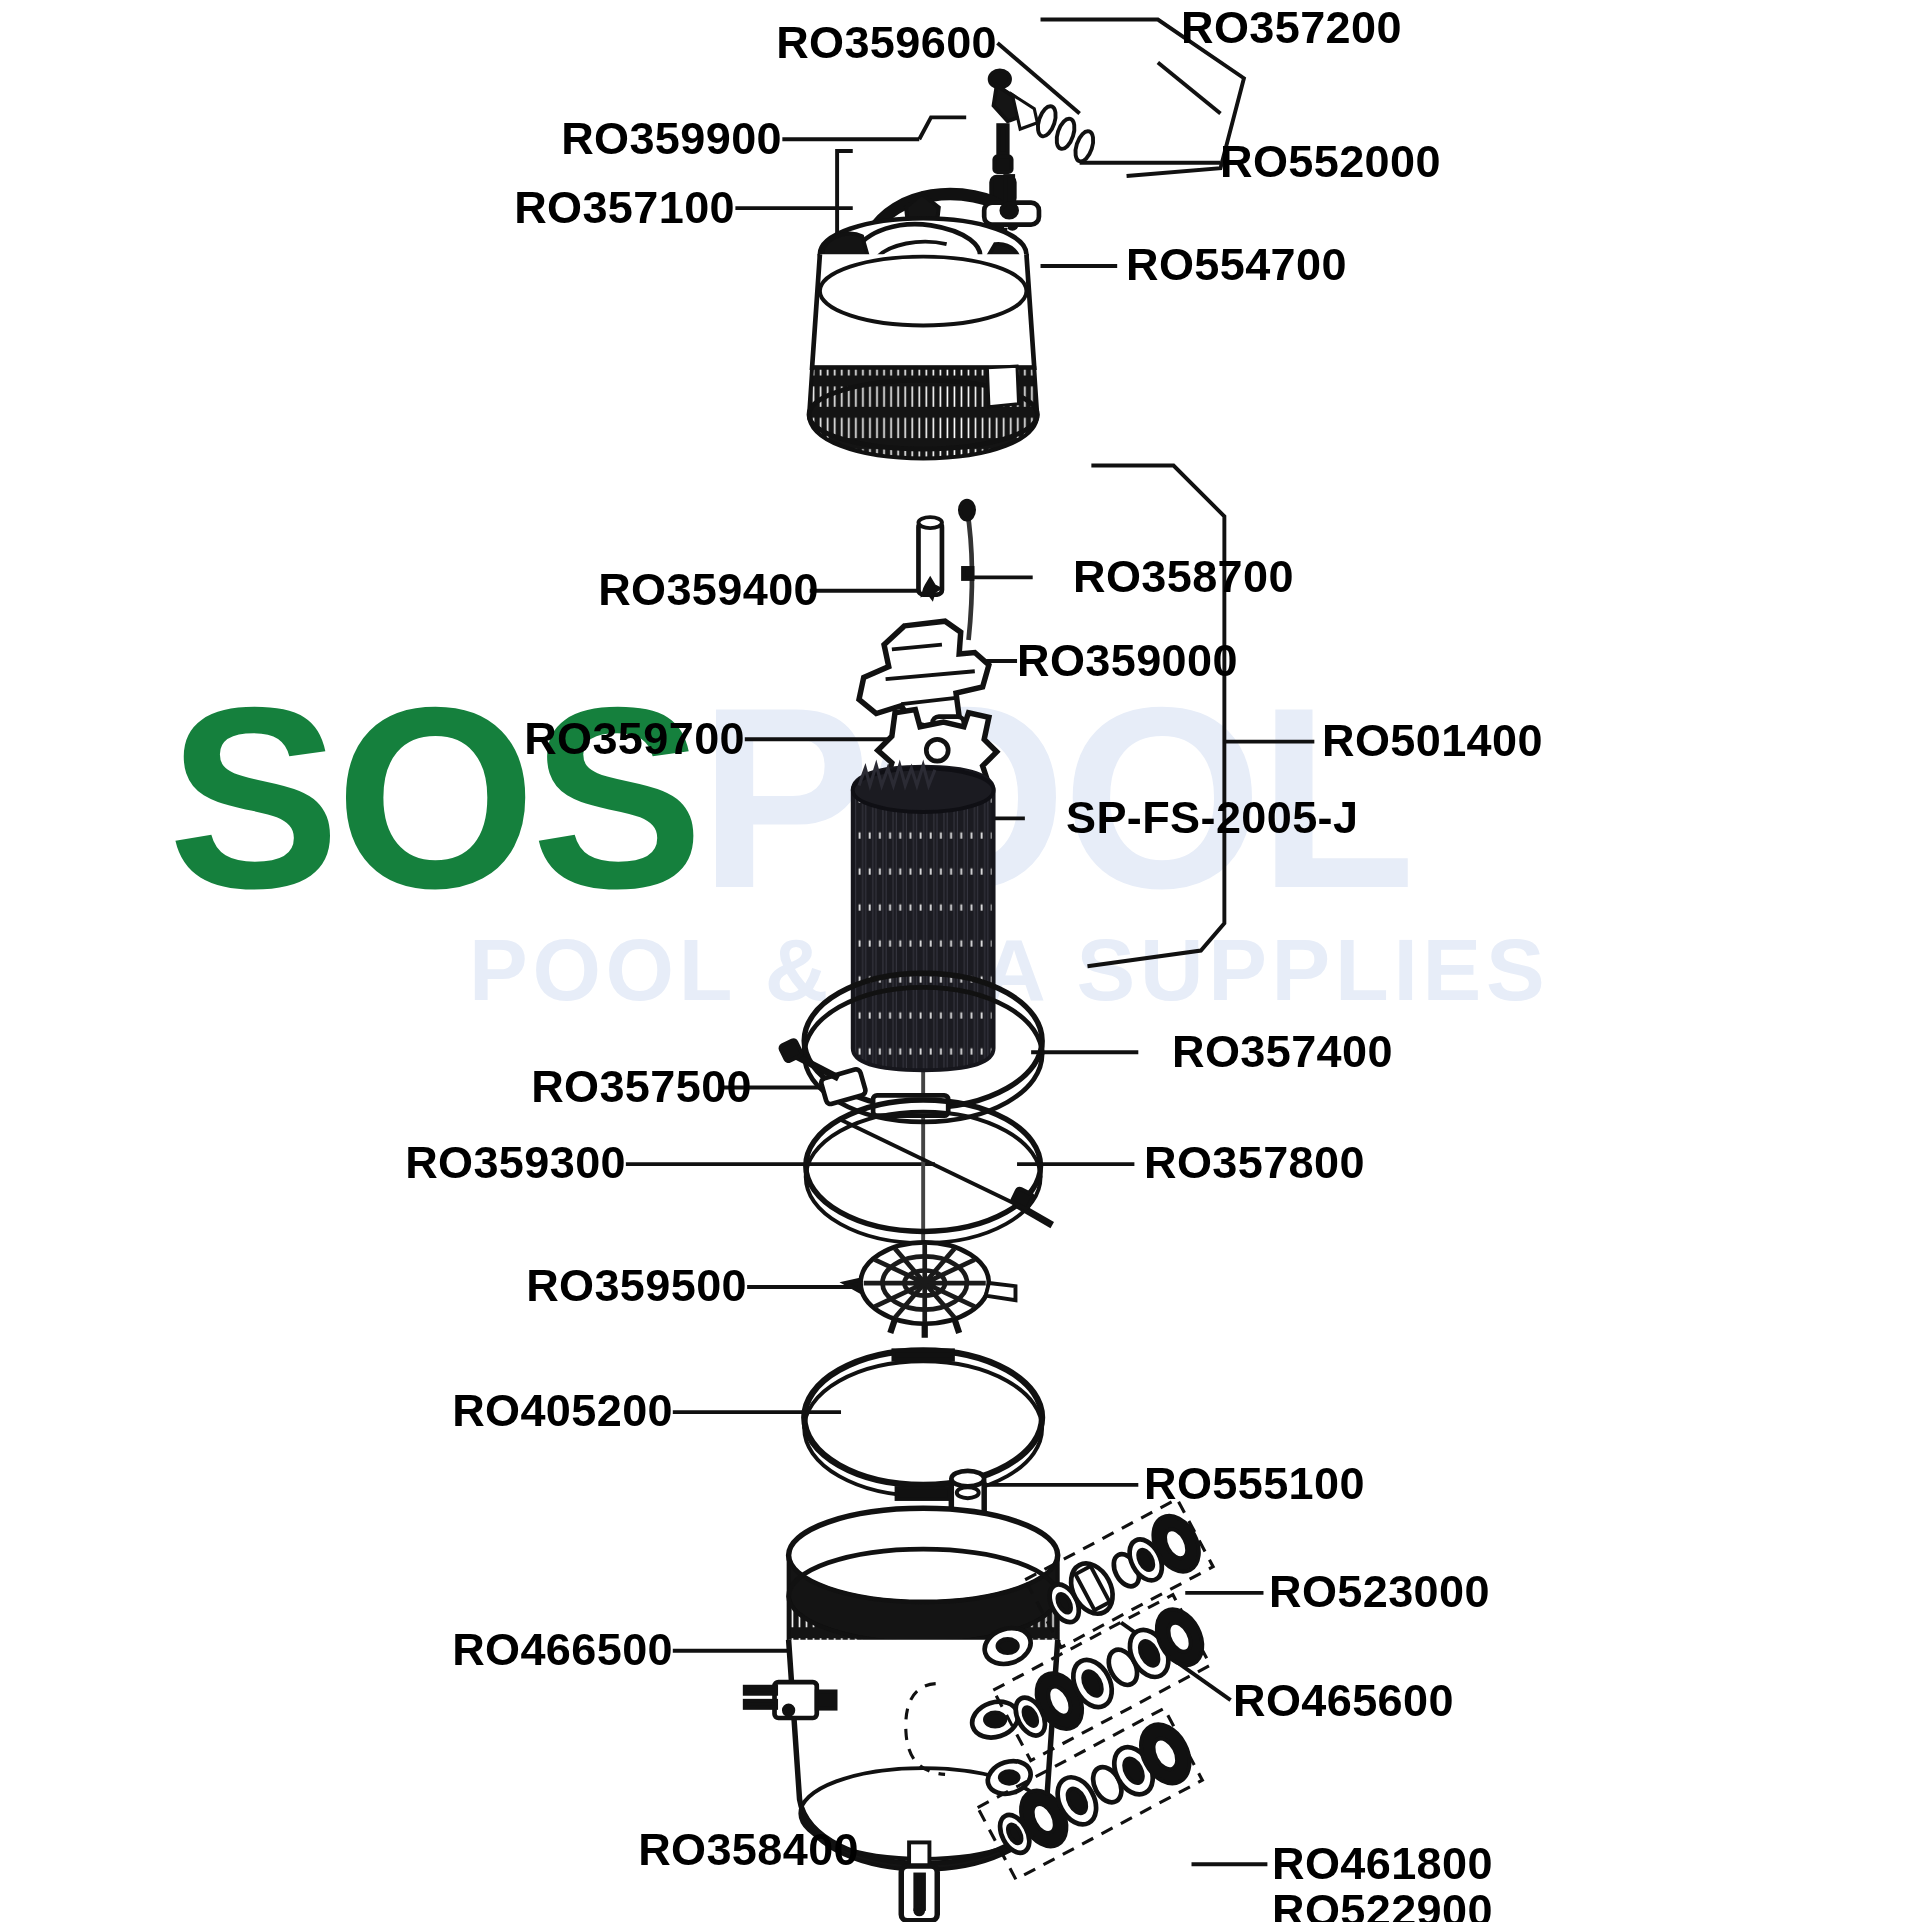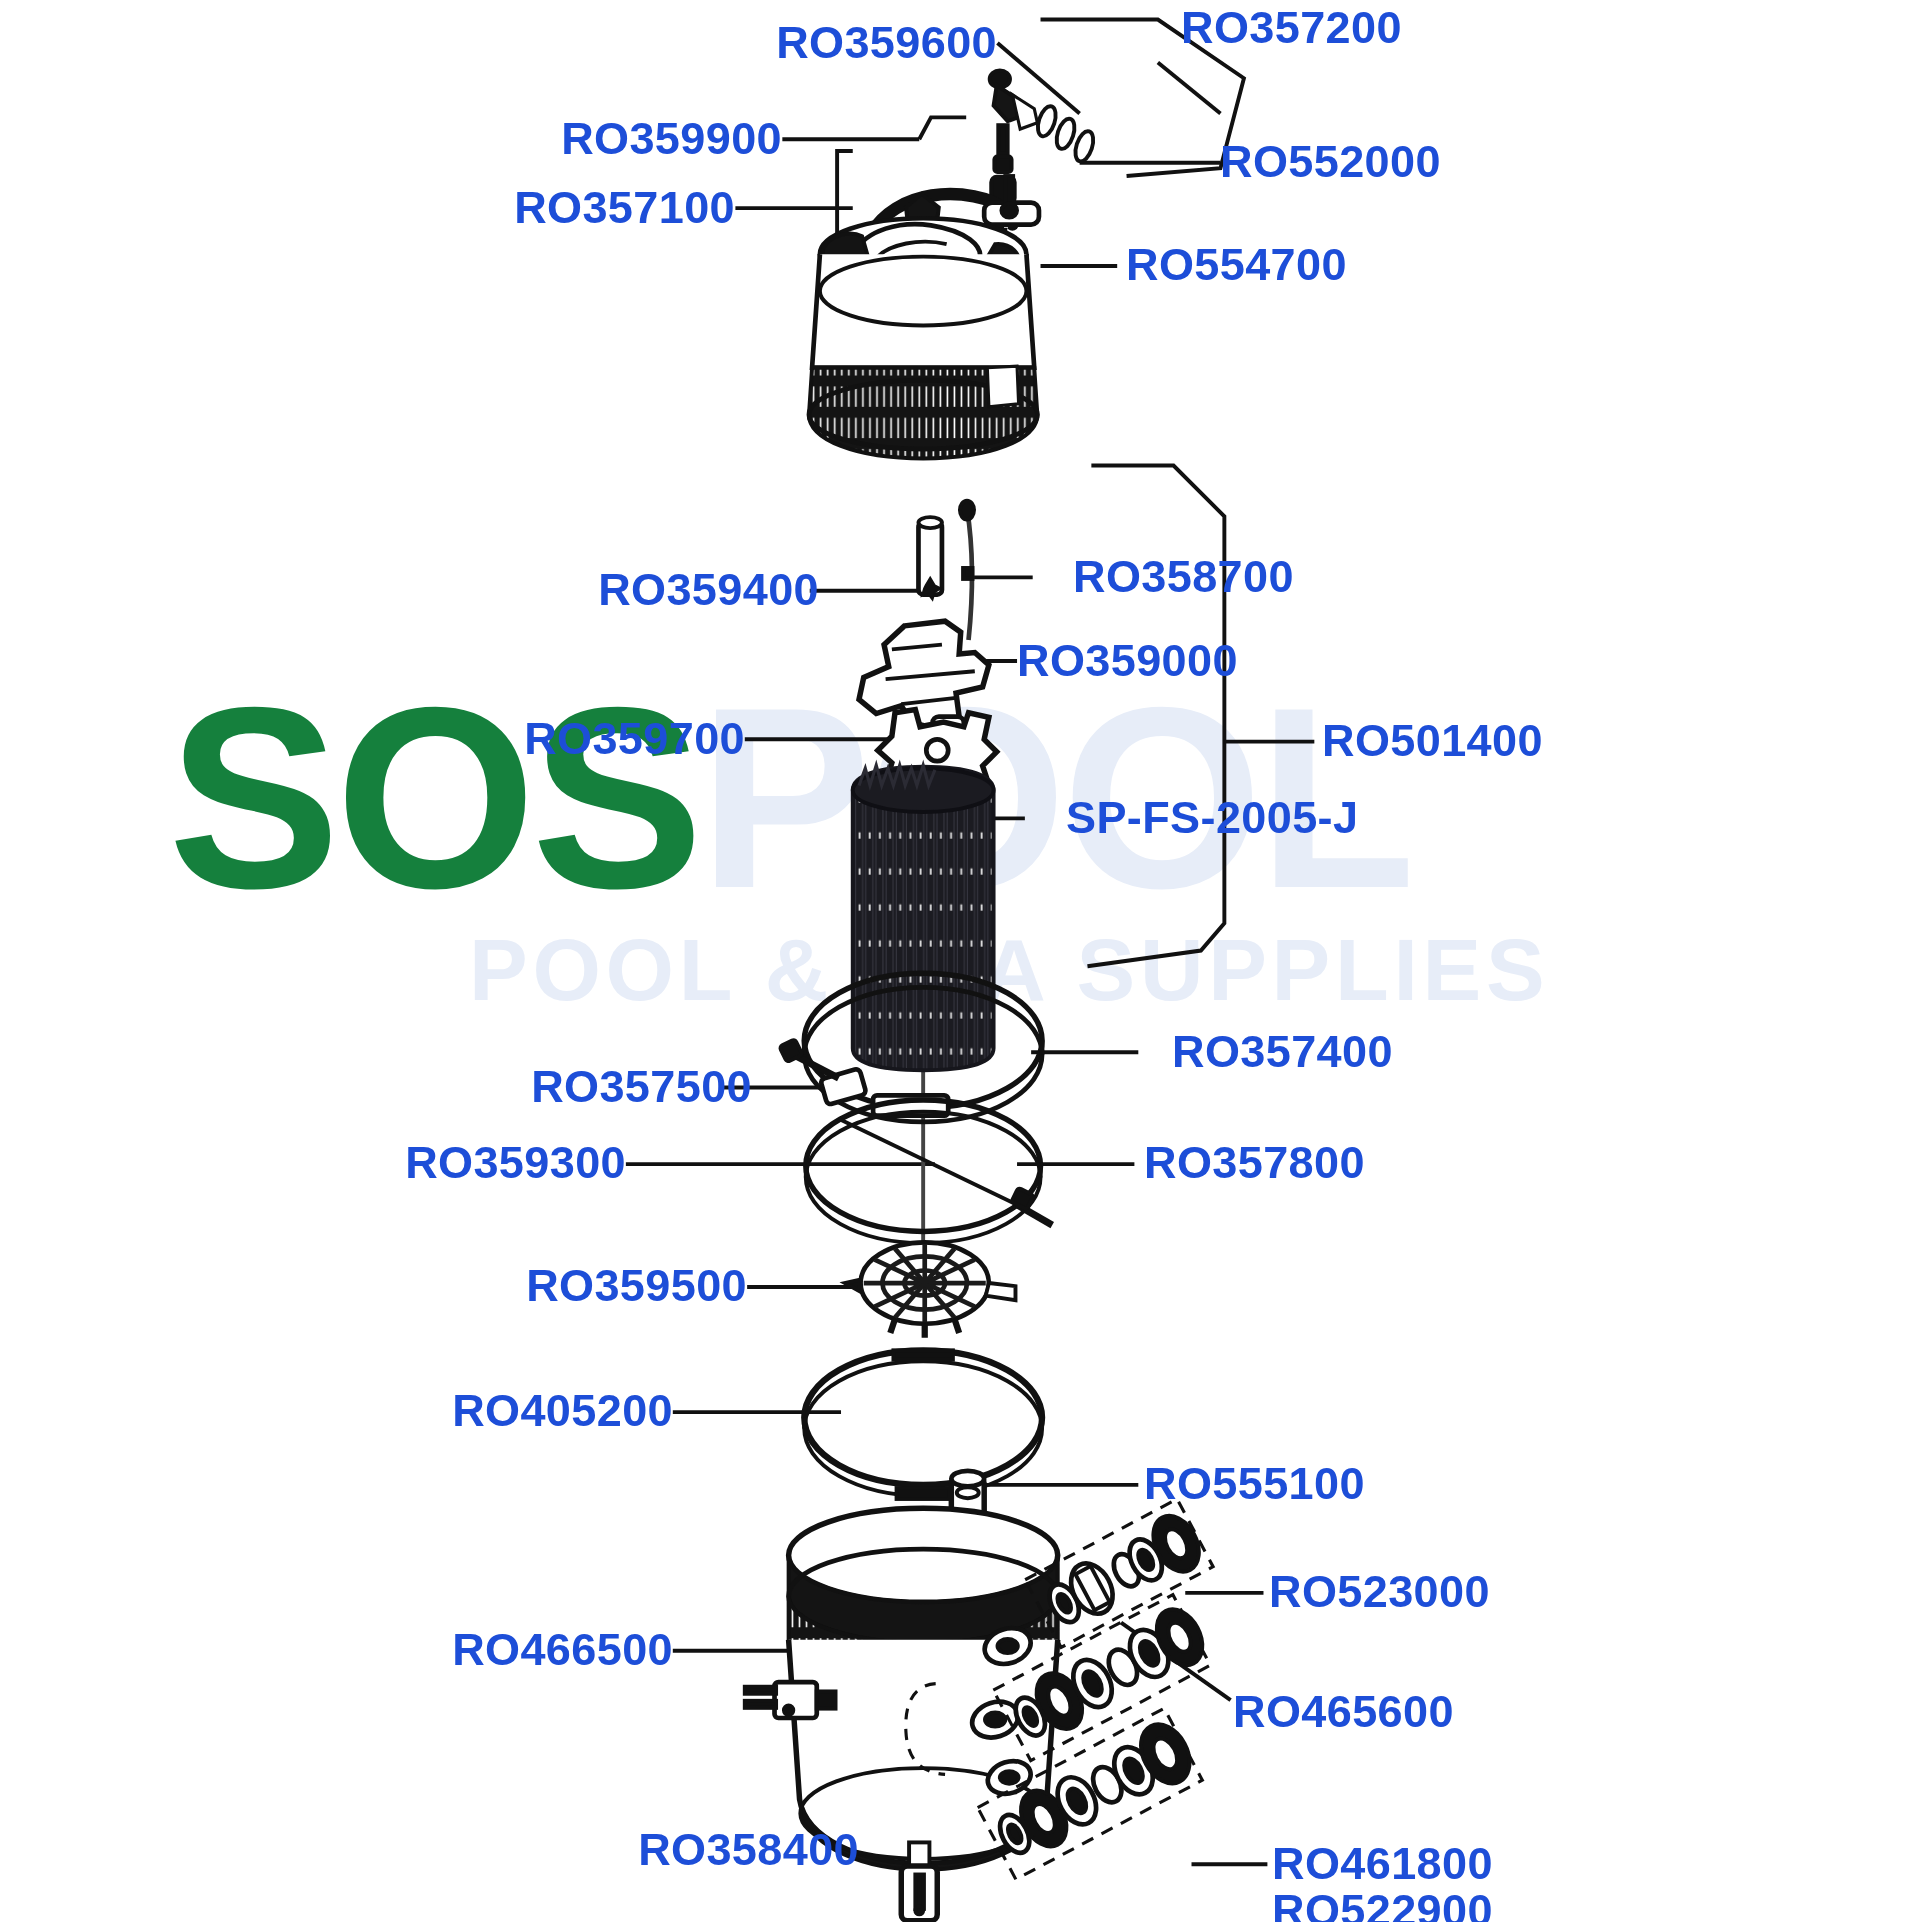--- a/index.html
+++ b/index.html
@@ -24,21 +24,21 @@
     position:absolute;left:469px;top:919px;
     font-size:88px;font-weight:700;letter-spacing:4.7px;
     color:#e7edf8;white-space:nowrap;
   }
 
   
   .lbl{
     position:absolute;
     font-size:45px;
     font-weight:700;
-    color:#1d4ed8;
+    color:#000000;
     letter-spacing:0.4px;
     white-space:nowrap;
     line-height:1;
   }
   .lbl.r{transform:translateX(-100%);}
   svg.vec{position:absolute;left:0;top:0;width:1923px;height:1923px;overflow:visible;pointer-events:none;}
 </style>
 </head>
 <body>
 
@@ -386,20 +386,20 @@
   <div class="lbl r" style="left:626px;top:1140px;">RO359300</div>
   <div class="lbl" style="left:1144px;top:1140px;">RO357800</div>
 
   <div class="lbl r" style="left:747px;top:1263px;">RO359500</div>
   <div class="lbl r" style="left:673px;top:1388px;">RO405200</div>
 
   <div class="lbl" style="left:1144px;top:1461px;">RO555100</div>
   <div class="lbl" style="left:1269px;top:1569px;">RO523000</div>
 
   <div class="lbl r" style="left:673px;top:1627px;">RO466500</div>
-  <div class="lbl" style="left:1233px;top:1678px;margin-top:11px;">RO465600</div>
+  <div class="lbl" style="left:1233px;top:1678px;">RO465600</div>
 
   <div class="lbl r" style="left:859px;top:1827px;">RO358400</div>
   <div class="lbl" style="left:1272px;top:1841px;">RO461800</div>
   <div class="lbl" style="left:1272px;top:1888px;">RO522900</div>
 
 </div>
 
 
 </body></html>

